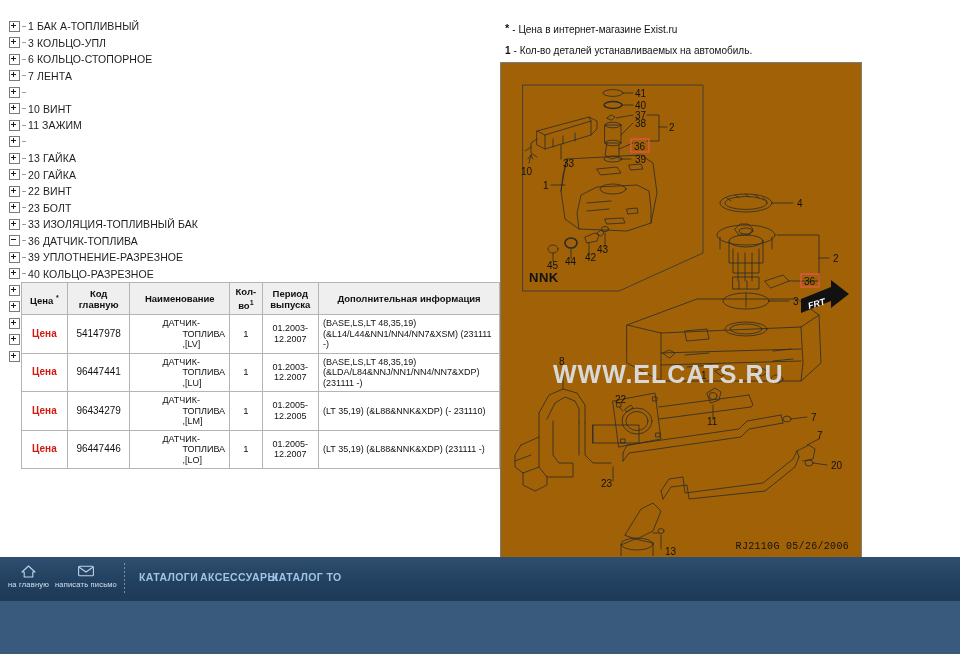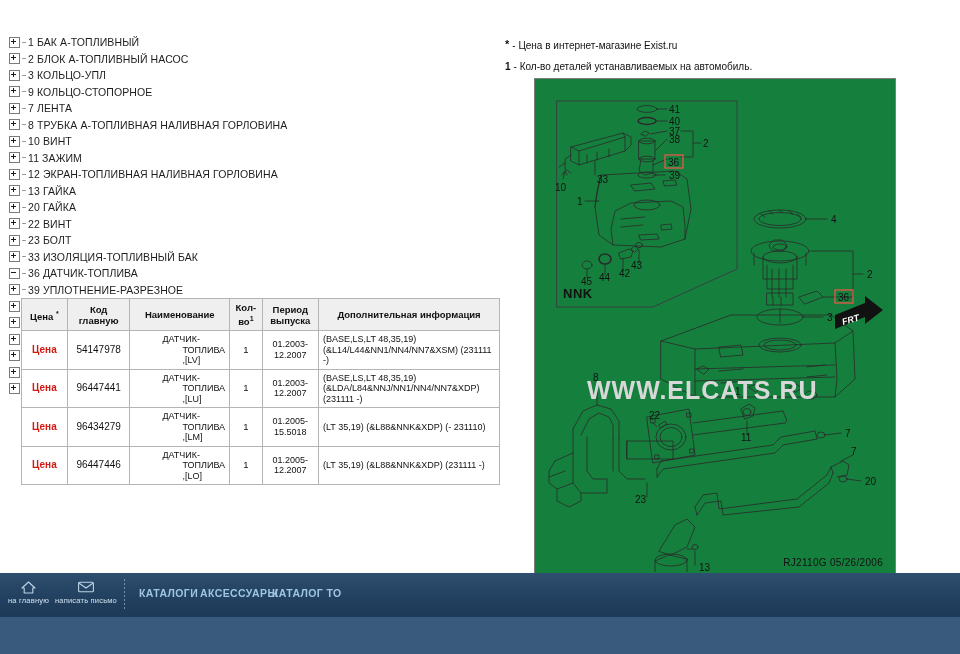--- a/index.html
+++ b/index.html
@@ -3,21 +3,21 @@
 <meta charset="utf-8">
 <style>
   html,body{margin:0;padding:0;}
   body{
     width:960px;height:654px;
     background:#ffffff;
     font-family:"Liberation Sans","DejaVu Sans",sans-serif;
     overflow:hidden;position:relative;
   }
   
-  #page{position:absolute;left:0;top:16px;width:960px;height:634px;background:#fff;}
+  #page{position:absolute;left:0;top:0;width:960px;height:634px;background:#fff;}
 
   
   #tree{position:absolute;left:0;top:18px;width:500px;}
   .tnode{display:flex;align-items:center;height:16.5px;padding-left:9px;white-space:nowrap;}
   .tbox{
     width:9px;height:9px;border:1px solid #7b7b7b;background:#fff;
     display:inline-block;position:relative;margin-right:2px;flex:0 0 auto;
   }
   .tbox:before{
     content:"";position:absolute;left:1px;top:3px;width:5px;height:1px;background:#1a1a1a;
@@ -53,31 +53,31 @@
   
   #legend{position:absolute;left:505px;top:24px;width:350px;}
   .lgrow{display:flex;align-items:flex-start;margin-bottom:9px;font-size:10px;color:#111;}
   .lgmark{font-weight:bold;margin-right:3px;line-height:12px;}
   .lgmark.star{font-size:11px;line-height:9px;}
   .lgtext{line-height:12px;}
 
   
   #diagram{
     position:absolute;left:500px;top:62px;width:360px;height:495px;
-    border:1px solid #7d7d7d;background:#15803d;overflow:hidden;margin-left:34px;
+    border:1px solid #7d7d7d;background:#a16207;overflow:hidden;
   }
   #diagram svg{display:block;}
   .wmk{
     position:absolute;left:52px;top:297px;
     font-size:25px;font-weight:bold;color:#d8d8d8;
     letter-spacing:1px;white-space:nowrap;pointer-events:none;
   }
   .dcode{
     position:absolute;right:12px;bottom:6px;
-    font-size:10px;color:#111;font-family:Liberation Sans, sans-serif;letter-spacing:.3px;
+    font-size:10px;color:#111;font-family:Liberation Mono, monospace;letter-spacing:.3px;
   }
   .nnk{position:absolute;left:28px;top:207px;font-size:13px;font-weight:bold;color:#111;letter-spacing:.5px;}
 
   
   #footer{position:absolute;left:0;top:557px;width:960px;height:97px;background:#3a5a7d;}
   #footbar{position:absolute;left:0;top:0;width:960px;height:44px;
     background:linear-gradient(180deg,#2f4f70 0%,#22405f 55%,#1d3a58 100%);}
   .fitem{position:absolute;top:7px;text-align:center;color:#cfe0ef;cursor:pointer;}
   .ficon{height:14px;display:flex;align-items:center;justify-content:center;}
   .flabel{font-size:7.5px;margin-top:2px;letter-spacing:.2px;white-space:nowrap;}
@@ -94,56 +94,49 @@
   <div id="tree">
     <div id="tree-top">
         <div class="tnode">
           <span class="tbox plus"></span>
           <span class="tdash"></span>
           <span class="tlabel">1 БАК А-ТОПЛИВНЫЙ</span>
         </div>
         <div class="tnode">
           <span class="tbox plus"></span>
           <span class="tdash"></span>
-          <span class="tlabel">2 БЛОК А-ТОПЛИВНЫЙ НАСОС</span>
-        </div>
-        <div class="tnode">
-          <span class="tbox plus"></span>
-          <span class="tdash"></span>
           <span class="tlabel">3 КОЛЬЦО-УПЛ</span>
         </div>
         <div class="tnode">
           <span class="tbox plus"></span>
           <span class="tdash"></span>
-          <span class="tlabel">9 КОЛЬЦО-СТОПОРНОЕ</span>
+          <span class="tlabel">6 КОЛЬЦО-СТОПОРНОЕ</span>
         </div>
         <div class="tnode">
           <span class="tbox plus"></span>
           <span class="tdash"></span>
           <span class="tlabel">7 ЛЕНТА</span>
         </div>
         <div class="tnode">
           <span class="tbox plus"></span>
           <span class="tdash"></span>
-          <span class="tlabel">8 ТРУБКА А-ТОПЛИВНАЯ НАЛИВНАЯ ГОРЛОВИНА</span>
         </div>
         <div class="tnode">
           <span class="tbox plus"></span>
           <span class="tdash"></span>
           <span class="tlabel">10 ВИНТ</span>
         </div>
         <div class="tnode">
           <span class="tbox plus"></span>
           <span class="tdash"></span>
           <span class="tlabel">11 ЗАЖИМ</span>
         </div>
         <div class="tnode">
           <span class="tbox plus"></span>
           <span class="tdash"></span>
-          <span class="tlabel">12 ЭКРАН-ТОПЛИВНАЯ НАЛИВНАЯ ГОРЛОВИНА</span>
         </div>
         <div class="tnode">
           <span class="tbox plus"></span>
           <span class="tdash"></span>
           <span class="tlabel">13 ГАЙКА</span>
         </div>
         <div class="tnode">
           <span class="tbox plus"></span>
           <span class="tdash"></span>
           <span class="tlabel">20 ГАЙКА</span>
@@ -220,21 +213,21 @@
             <tr>
               <td class="c-price"><span class="pricelink">Цена</span></td>
               <td class="c-code">96434279</td>
               <td class="c-name">
                 <span class="nm1">ДАТЧИК-</span>
                 <span class="nm2">ТОПЛИВА ,[LM]</span>
               </td>
               <td class="c-qty">1</td>
               <td class="c-per">
                 <div>01.2005-</div>
-                <div>15.5018</div>
+                <div>12.2005</div>
               </td>
               <td class="c-info">
                 <div>(LT 35,19) (&amp;L88&amp;NNK&amp;XDP) (- 231110)</div>
               </td>
             </tr>
             <tr>
               <td class="c-price"><span class="pricelink">Цена</span></td>
               <td class="c-code">96447446</td>
               <td class="c-name">
                 <span class="nm1">ДАТЧИК-</span>

